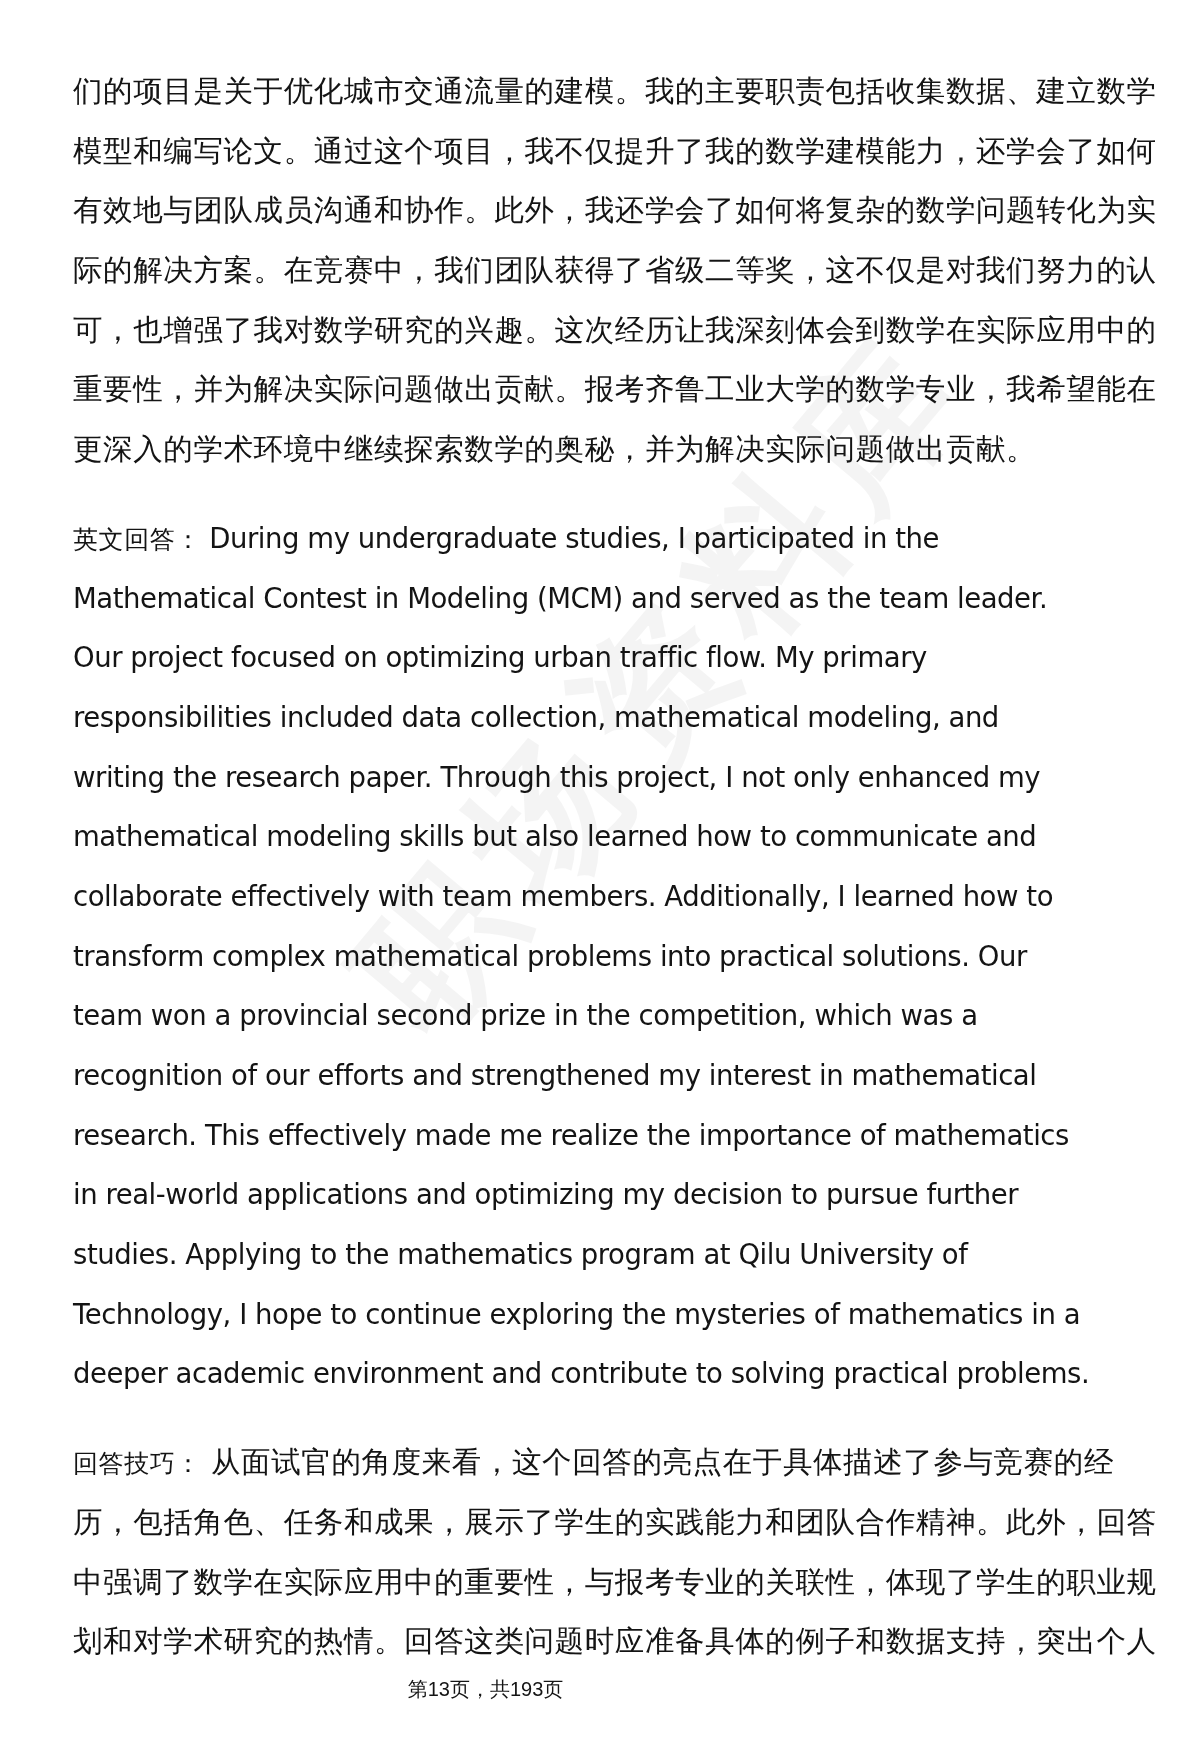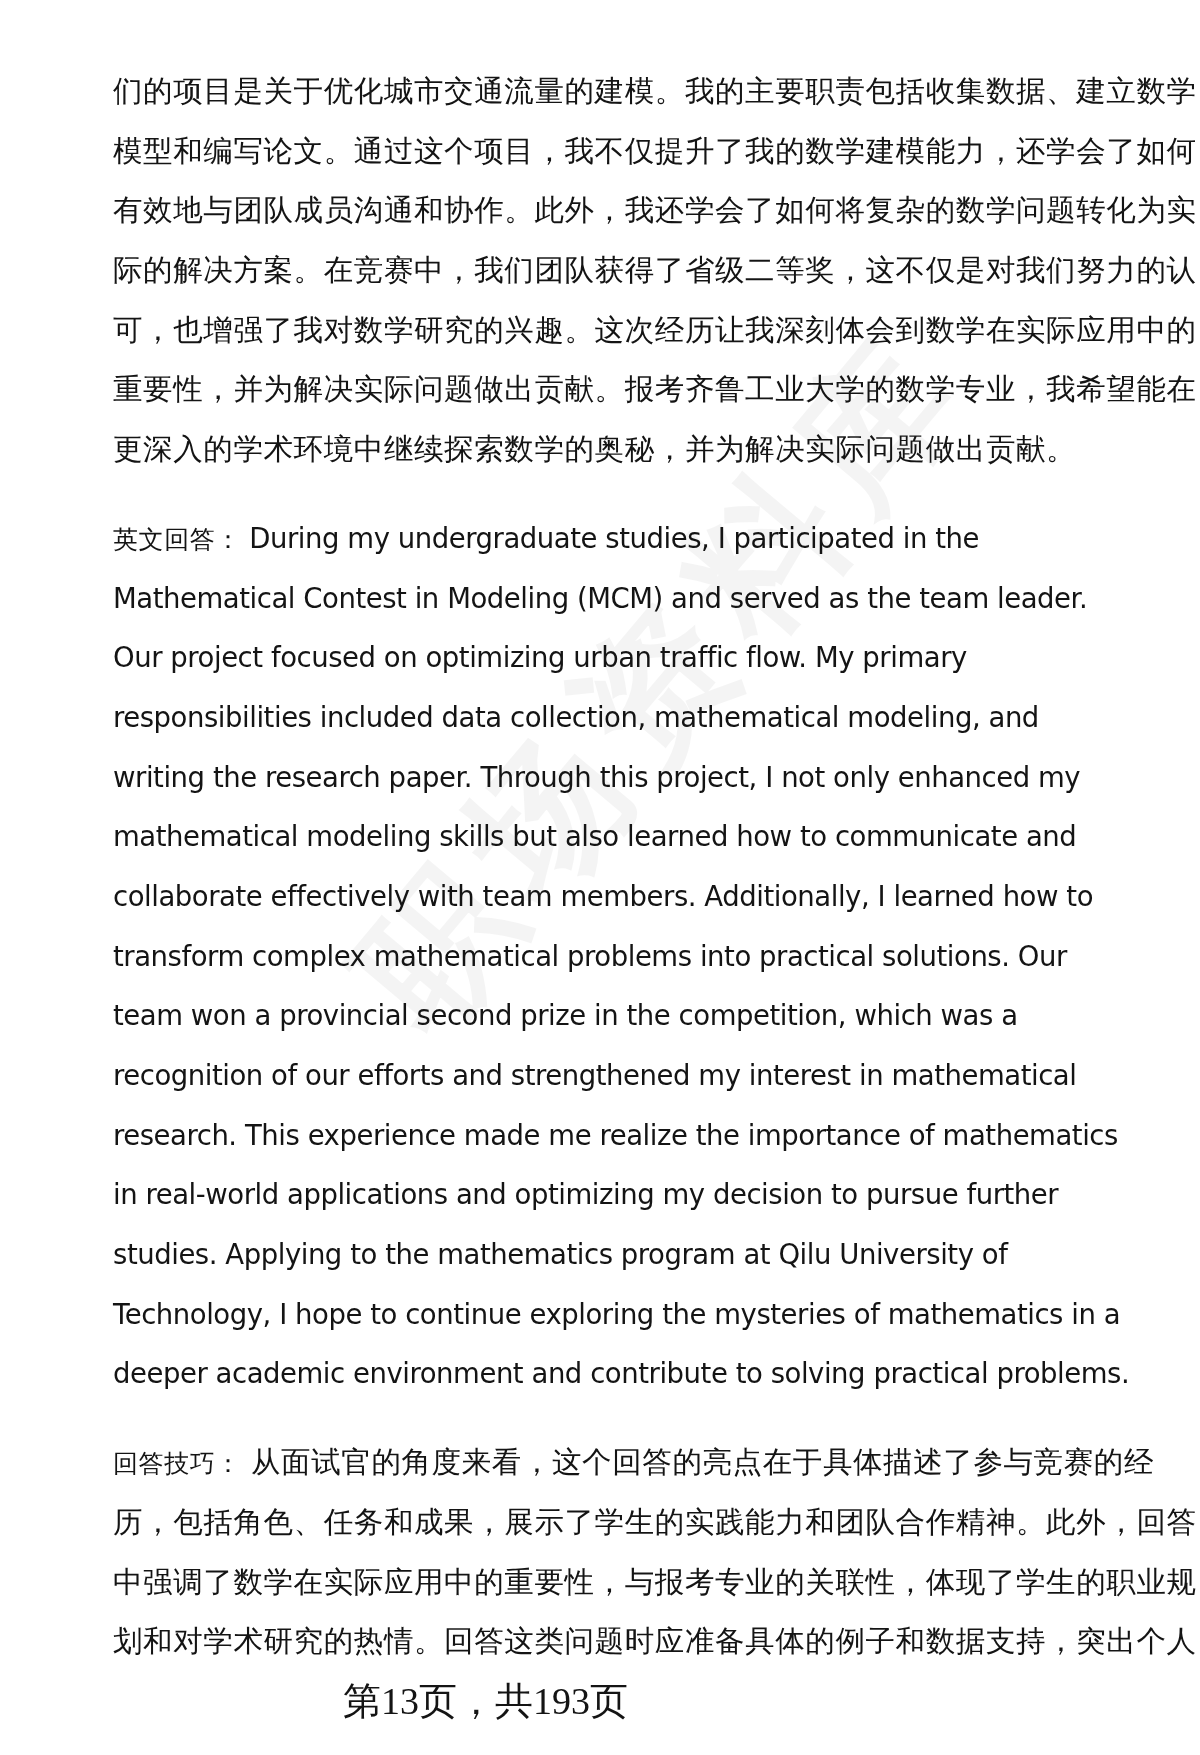--- a/index.html
+++ b/index.html
@@ -47,21 +47,20 @@
   }
   .para {
     margin: 0;
     padding: 0;
   }
   .line {
     display: block;
     height: 59.7px;
     line-height: 59.7px;
     white-space: nowrap;
-    margin-left: 40px;
   }
   .zh .line {
     font-size: 29.5px;
     letter-spacing: 0.6px;
   }
   .en .line {
     font-family: "DejaVu Sans", sans-serif;
     font-size: 27.5px;
     letter-spacing: -0.45px;
   }
@@ -69,22 +68,22 @@
     font-size: 25px;
     letter-spacing: 0.6px;
   }
   .gap { height: 29px; }
   .footer {
     position: absolute;
     left: 0;
     width: 971px;
     top: 1676px;
     text-align: center;
-    font-family: Liberation Serif, serif;
-    font-size: 38px;
+    font-family: Liberation Sans, sans-serif;
+    font-size: 20px;
     color: #141414;
     z-index: 1;
   }
 </style>
 </head>
 <body>
 
 <div class="page">
 
   <div class="watermark">职场资料库</div>
@@ -107,21 +106,21 @@
       <span class="line"><span class="label">英文回答：</span><span> During my undergraduate studies, I participated in the</span></span>
       <span class="line">Mathematical Contest in Modeling (MCM) and served as the team leader.</span>
       <span class="line">Our project focused on optimizing urban traffic flow. My primary</span>
       <span class="line">responsibilities included data collection, mathematical modeling, and</span>
       <span class="line">writing the research paper. Through this project, I not only enhanced my</span>
       <span class="line">mathematical modeling skills but also learned how to communicate and</span>
       <span class="line">collaborate effectively with team members. Additionally, I learned how to</span>
       <span class="line">transform complex mathematical problems into practical solutions. Our</span>
       <span class="line">team won a provincial second prize in the competition, which was a</span>
       <span class="line">recognition of our efforts and strengthened my interest in mathematical</span>
-      <span class="line">research. This experience made me realize the importance of mathematics</span>
+      <span class="line">research. This effectively made me realize the importance of mathematics</span>
       <span class="line">in real-world applications and optimizing my decision to pursue further</span>
       <span class="line">studies. Applying to the mathematics program at Qilu University of</span>
       <span class="line">Technology, I hope to continue exploring the mysteries of mathematics in a</span>
       <span class="line">deeper academic environment and contribute to solving practical problems.</span>
     </div>
 
     <div class="gap"></div>
 
     <div class="para zh tips">
       <span class="line"><span class="label">回答技巧：</span><span> 从面试官的角度来看，这个回答的亮点在于具体描述了参与竞赛的经</span></span>

